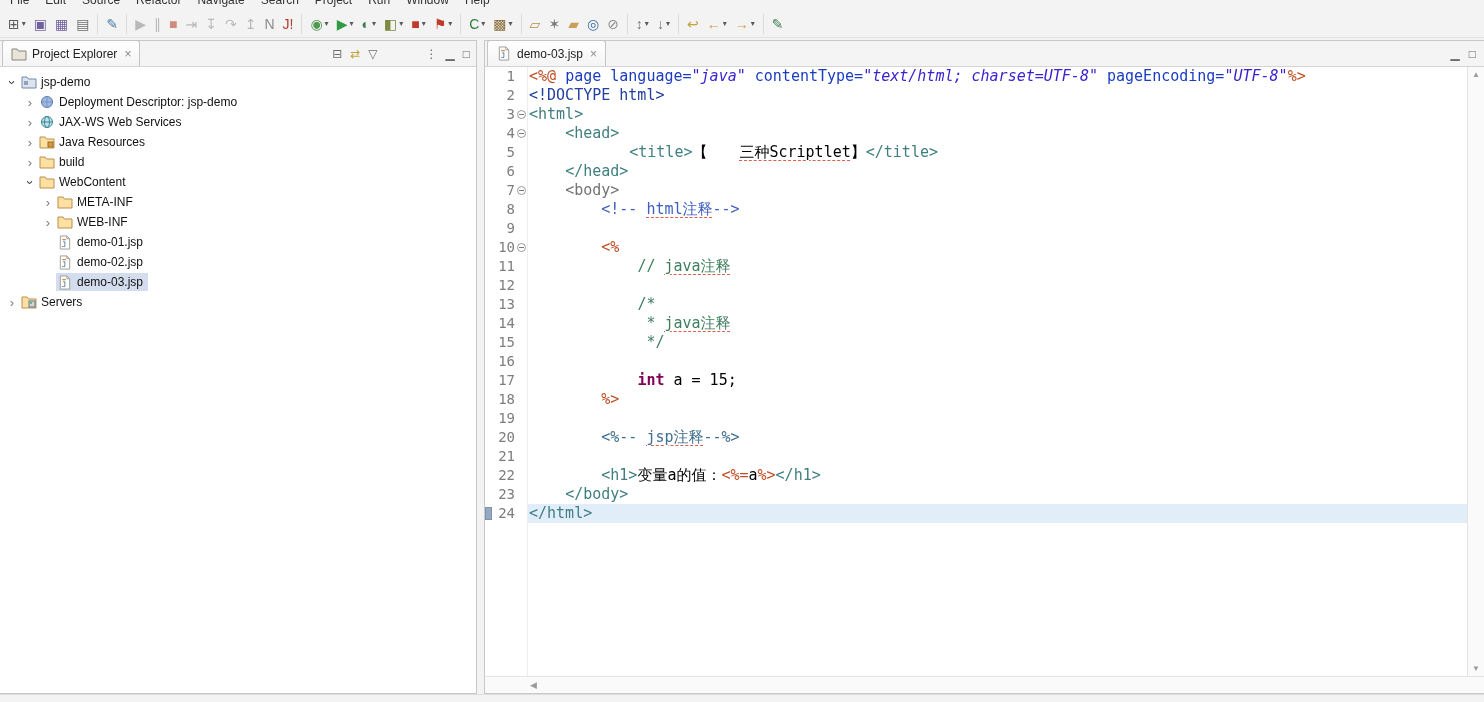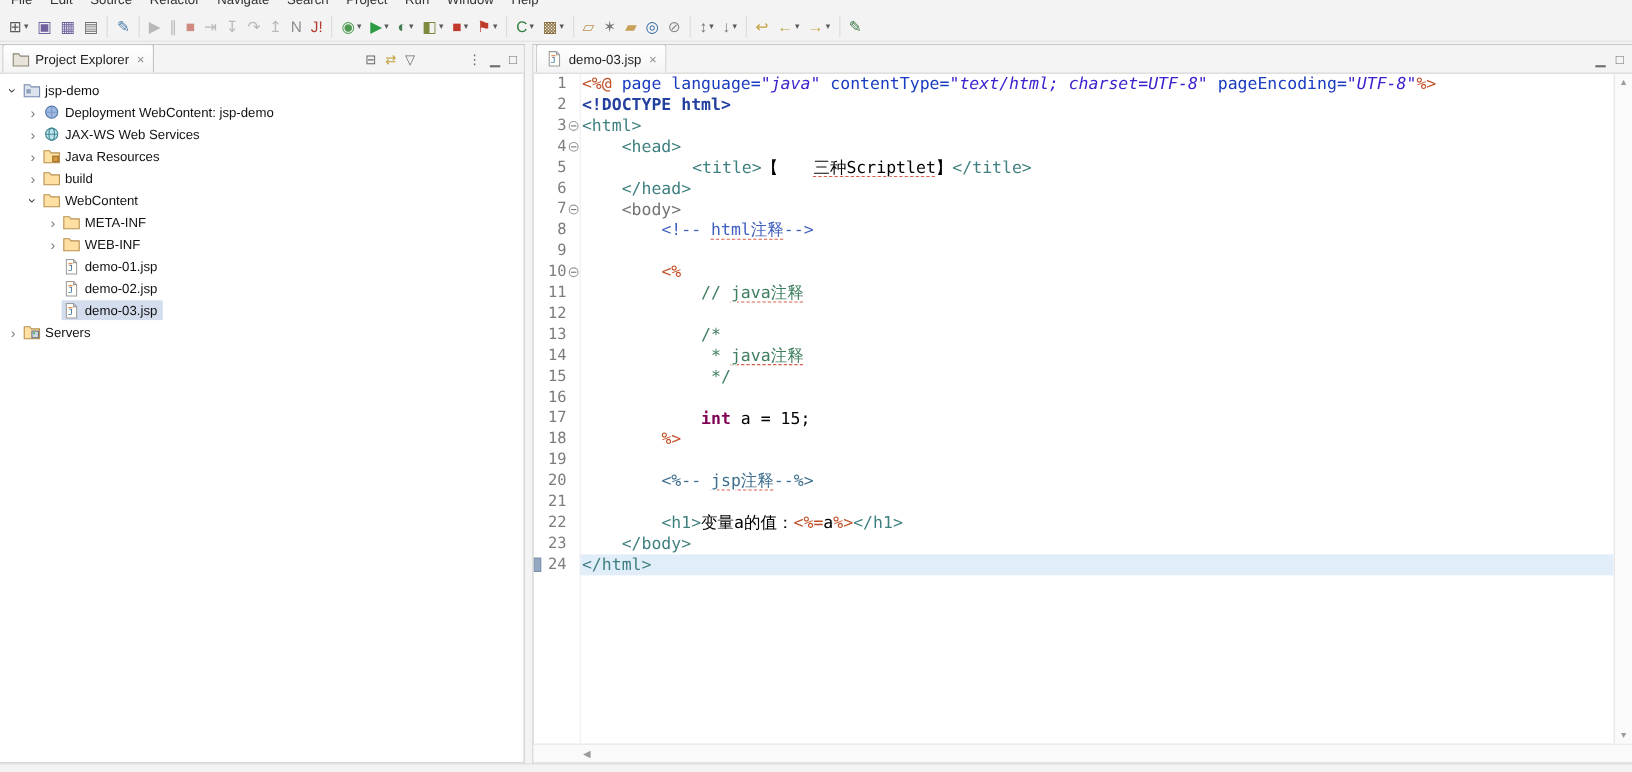--- a/index.html
+++ b/index.html
@@ -238,21 +238,21 @@
         </div>
         <div class="tree-row" style="padding-left: 22px;">
           <span class="chev">›</span>
           <span class="row-inner">
             <span class="tree-icon">
               <svg width="16" height="14" viewBox="0 0 16 14">
                 <circle cx="8" cy="7" r="5.5" fill="#9db8e2" stroke="#5577aa"></circle>
                 <path d="M3 7h10M8 1.5v11" stroke="#7d97c4" fill="none"></path>
               </svg>
             </span>
-            <span class="tree-label">Deployment WebContent: jsp-demo</span>
+            <span class="tree-label">Deployment Descriptor: jsp-demo</span>
           </span>
         </div>
         <div class="tree-row" style="padding-left: 22px;">
           <span class="chev">›</span>
           <span class="row-inner">
             <span class="tree-icon">
               <svg width="16" height="14" viewBox="0 0 16 14">
                 <circle cx="8" cy="7" r="5.5" fill="#bfe3ea" stroke="#3f8794"></circle>
                 <ellipse cx="8" cy="7" rx="2.5" ry="5.5" fill="none" stroke="#3f8794"></ellipse>
                 <path d="M2.5 7h11" stroke="#3f8794"></path>
@@ -402,21 +402,21 @@
       <div class="code-row">
             <div class="ruler-cell"></div>
             <div class="num-cell">1</div>
             <div class="fold-cell"></div>
             <div class="code-cell"><span style="color: rgb(193, 79, 38);">&lt;%@ </span><span style="color: rgb(26, 60, 192);">page language=</span><span style="color: rgb(58, 35, 207); font-style: italic;">"java"</span><span style="color: rgb(26, 60, 192);"> contentType=</span><span style="color: rgb(58, 35, 207); font-style: italic;">"text/html; charset=UTF-8"</span><span style="color: rgb(26, 60, 192);"> pageEncoding=</span><span style="color: rgb(58, 35, 207); font-style: italic;">"UTF-8"</span><span style="color: rgb(193, 79, 38);">%&gt;</span></div>
           </div>
           <div class="code-row">
             <div class="ruler-cell"></div>
             <div class="num-cell">2</div>
             <div class="fold-cell"></div>
-            <div class="code-cell"><span style="color: rgb(35, 64, 159); font-weight: bold;">&lt;!DOCTYPE html&gt;</span></div>
+            <div class="code-cell"><span style="color: rgb(35, 64, 159);">&lt;!DOCTYPE html&gt;</span></div>
           </div>
           <div class="code-row">
             <div class="ruler-cell"></div>
             <div class="num-cell">3</div>
             <div class="fold-cell">
               <span class="fold-dot"></span>
             </div>
             <div class="code-cell"><span style="color: rgb(63, 127, 127);">&lt;html&gt;</span></div>
           </div>
           <div class="code-row">

